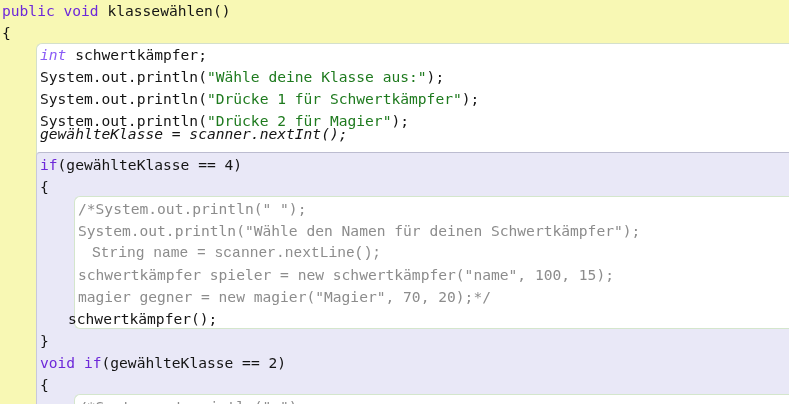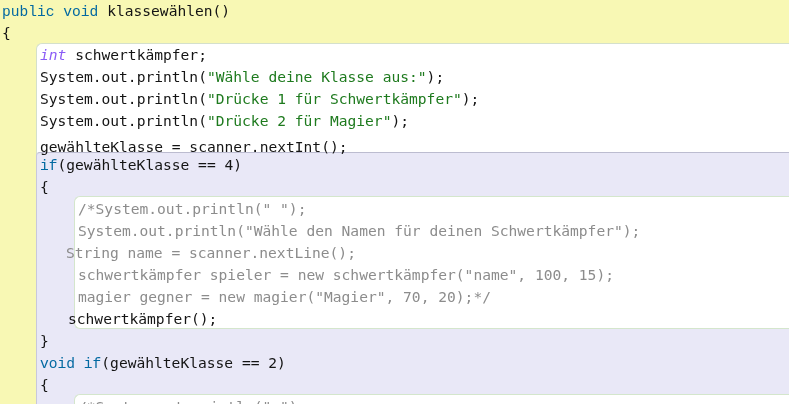--- a/index.html
+++ b/index.html
@@ -14,47 +14,47 @@
   .method { left: 0; top: 0; width: 789px; height: 404px; background: #f8f8b4; }
   .body-block { left: 36px; top: 43px; width: 760px; height: 370px; background: #ffffff;
     border: 1px solid #d4e0cc; border-right: none; border-radius: 6px 0 0 0; }
   .if-block { left: 36px; top: 152px; width: 760px; height: 260px; background: #e9e8f7;
     border-top: 1px solid #bcbcd0; border-left: 1px solid #c8c8dc; border-radius: 4px 0 0 0; }
   .inner1 { left: 74px; top: 196px; width: 720px; height: 133px; background: #ffffff;
     border: 1px solid #d4e6cc; border-right: none; border-radius: 6px 0 0 6px; }
   .inner2 { left: 74px; top: 394px; width: 720px; height: 30px; background: #ffffff;
     border: 1px solid #d4e6cc; border-right: none; border-radius: 6px 0 0 0; }
   .line { position: absolute; white-space: pre; height: 22px; line-height: 22px; }
-  .kw { color: #0369a1; font-family: Liberation Mono, monospace; }
+  .kw { color: #6d28d9; }
   .type { color: #8b5cf6; font-style: italic; }
   .str { color: #1e7a1e; }
   .cm { color: #8c8c8c; }
 </style>
 </head>
 <body>
 
 <div class="scope method"></div>
 <div class="scope body-block"></div>
 <div class="scope if-block"></div>
 <div class="scope inner1"></div>
 <div class="scope inner2"></div>
 
 <div id="code">
     <div class="line" style="left: 2px; top: 0px;"><span class="kw">public void</span><span> klassewählen()</span></div>
     <div class="line" style="left: 2px; top: 22px;"><span>{</span></div>
     <div class="line" style="left: 40px; top: 44px;"><span class="type">int</span><span> schwertkämpfer;</span></div>
     <div class="line" style="left: 40px; top: 66px;"><span>System.out.println(</span><span class="str">"Wähle deine Klasse aus:"</span><span>);</span></div>
     <div class="line" style="left: 40px; top: 88px;"><span>System.out.println(</span><span class="str">"Drücke 1 für Schwertkämpfer"</span><span>);</span></div>
     <div class="line" style="left: 40px; top: 110px;"><span>System.out.println(</span><span class="str">"Drücke 2 für Magier"</span><span>);</span></div>
-    <div class="line" style="left: 40px; top: 136px;"><span>gewählteKlasse = scanner.nextInt();</span></div>
+    <div class="line" style="left: 40px; top: 123px; font-style: italic;"><span>gewählteKlasse = scanner.nextInt();</span></div>
     <div class="line" style="left: 40px; top: 154px;"><span class="kw">if</span><span>(gewählteKlasse == 4)</span></div>
     <div class="line" style="left: 40px; top: 176px;"><span>{</span></div>
     <div class="line" style="left: 78px; top: 198px;"><span class="cm">/*System.out.println(" ");</span></div>
     <div class="line" style="left: 78px; top: 220px;"><span class="cm">System.out.println("Wähle den Namen für deinen Schwertkämpfer");</span></div>
-    <div class="line" style="left: 66px; top: 242px;"><span class="cm">String name = scanner.nextLine();</span></div>
+    <div class="line" style="left: 92px; top: 242px; font-family: Liberation Mono, monospace;"><span class="cm">String name = scanner.nextLine();</span></div>
     <div class="line" style="left: 78px; top: 264px;"><span class="cm">schwertkämpfer spieler = new schwertkämpfer("name", 100, 15);</span></div>
     <div class="line" style="left: 78px; top: 286px;"><span class="cm">magier gegner = new magier("Magier", 70, 20);*/</span></div>
     <div class="line" style="left: 68px; top: 308px;"><span>schwertkämpfer();</span></div>
     <div class="line" style="left: 40px; top: 330px;"><span>}</span></div>
     <div class="line" style="left: 40px; top: 352px;"><span class="kw">void if</span><span>(gewählteKlasse == 2)</span></div>
     <div class="line" style="left: 40px; top: 374px;"><span>{</span></div>
     <div class="line" style="left: 78px; top: 396px;"><span class="cm">/*System.out.println(" ");</span></div>
   </div>
 
 </body></html>

